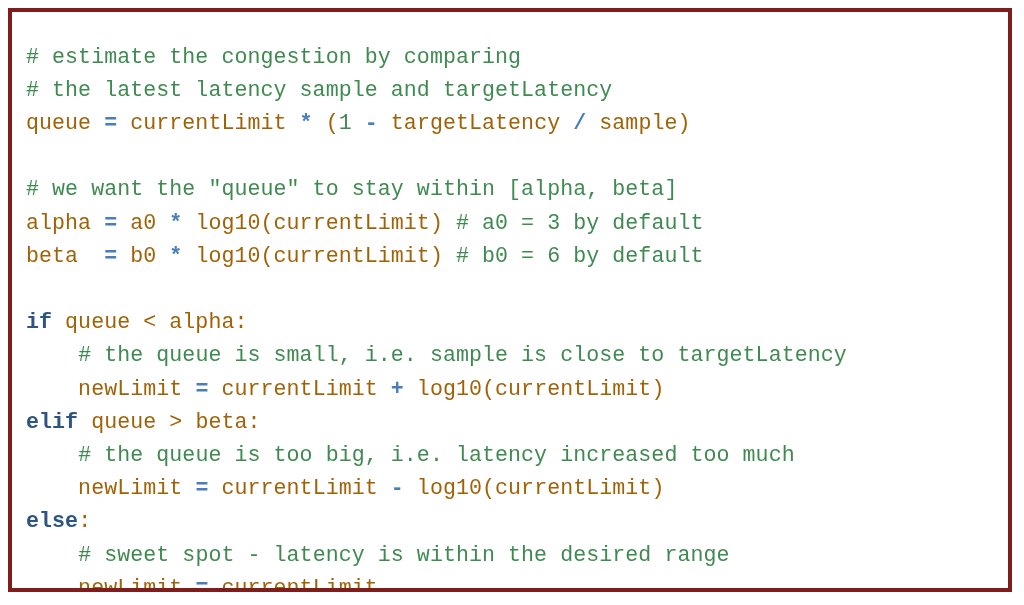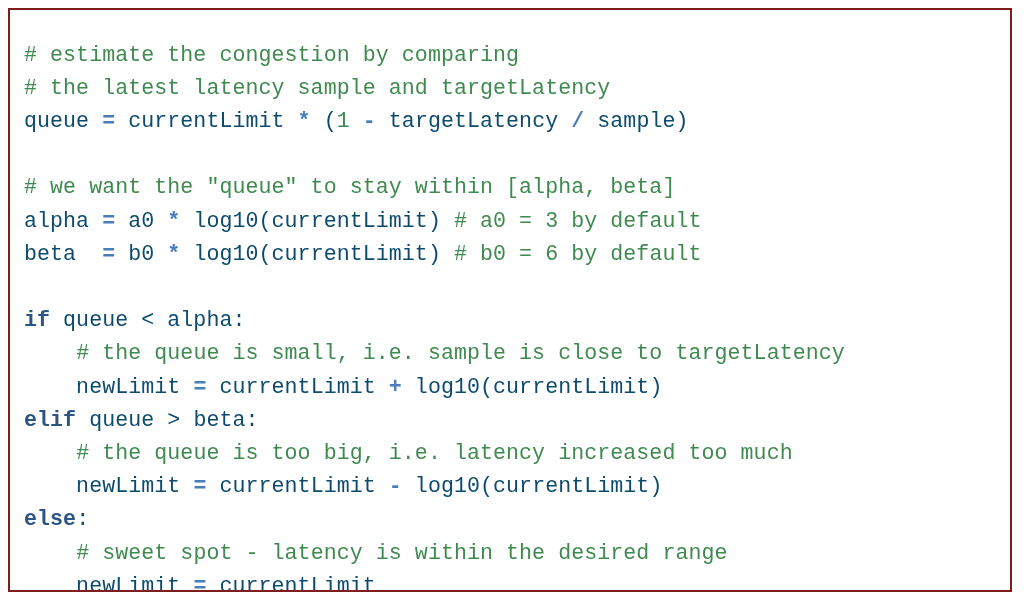--- a/index.html
+++ b/index.html
@@ -16,21 +16,21 @@
   }
 
   #code-figure {
     position: absolute;
     left: 8px;
     top: 8px;
     width: 1004px;
     height: 584px;
     box-sizing: border-box;
     background: #ffffff;
-    border: 2px solid #7f1d1d;
+    border: 4px solid #7f1d1d;
     overflow: hidden;
   }
 
   #code-block {
     position: absolute;
     left: 14px;
     top: 7px;
     right: 0;
     font-family: "Liberation Mono", "DejaVu Sans Mono", monospace;
     font-size: 21.6px;
@@ -41,21 +41,21 @@
     -webkit-font-smoothing: antialiased;
   }
 
   .code-line {
     white-space: pre;
     min-height: 33.2px;
   }
 
   
   .tok-comment  { color: #3f8a50; }
-  .tok-plain    { color: #0c4a6e; }
+  .tok-plain    { color: #a16207; }
   .tok-operator { color: #4a7ebb; font-weight: bold; }
   .tok-keyword  { color: #2d5584; font-weight: bold; font-family: Liberation Mono, monospace; }
   .tok-number   { color: #3f8a50; }
 </style>
 </head>
 <body>
 
 <div id="code-figure">
   <pre id="code-block"><div class="code-line"><span class="tok-comment"># estimate the congestion by comparing</span></div><div class="code-line"><span class="tok-comment"># the latest latency sample and targetLatency</span></div><div class="code-line"><span class="tok-plain">queue </span><span class="tok-operator">=</span><span class="tok-plain"> currentLimit </span><span class="tok-operator">*</span><span class="tok-plain"> (</span><span class="tok-number">1</span><span class="tok-plain"> </span><span class="tok-operator">-</span><span class="tok-plain"> targetLatency </span><span class="tok-operator">/</span><span class="tok-plain"> sample)</span></div><div class="code-line">&nbsp;</div><div class="code-line"><span class="tok-comment"># we want the "queue" to stay within [alpha, beta]</span></div><div class="code-line"><span class="tok-plain">alpha </span><span class="tok-operator">=</span><span class="tok-plain"> a0 </span><span class="tok-operator">*</span><span class="tok-plain"> log10(currentLimit) </span><span class="tok-comment"># a0 = 3 by default</span></div><div class="code-line"><span class="tok-plain">beta  </span><span class="tok-operator">=</span><span class="tok-plain"> b0 </span><span class="tok-operator">*</span><span class="tok-plain"> log10(currentLimit) </span><span class="tok-comment"># b0 = 6 by default</span></div><div class="code-line">&nbsp;</div><div class="code-line"><span class="tok-keyword">if</span><span class="tok-plain"> queue &lt; alpha:</span></div><div class="code-line"><span class="tok-plain">    </span><span class="tok-comment"># the queue is small, i.e. sample is close to targetLatency</span></div><div class="code-line"><span class="tok-plain">    newLimit </span><span class="tok-operator">=</span><span class="tok-plain"> currentLimit </span><span class="tok-operator">+</span><span class="tok-plain"> log10(currentLimit)</span></div><div class="code-line"><span class="tok-keyword">elif</span><span class="tok-plain"> queue &gt; beta:</span></div><div class="code-line"><span class="tok-plain">    </span><span class="tok-comment"># the queue is too big, i.e. latency increased too much</span></div><div class="code-line"><span class="tok-plain">    newLimit </span><span class="tok-operator">=</span><span class="tok-plain"> currentLimit </span><span class="tok-operator">-</span><span class="tok-plain"> log10(currentLimit)</span></div><div class="code-line"><span class="tok-keyword">else</span><span class="tok-plain">:</span></div><div class="code-line"><span class="tok-plain">    </span><span class="tok-comment"># sweet spot - latency is within the desired range</span></div><div class="code-line"><span class="tok-plain">    newLimit </span><span class="tok-operator">=</span><span class="tok-plain"> currentLimit</span></div></pre>
 </div>

